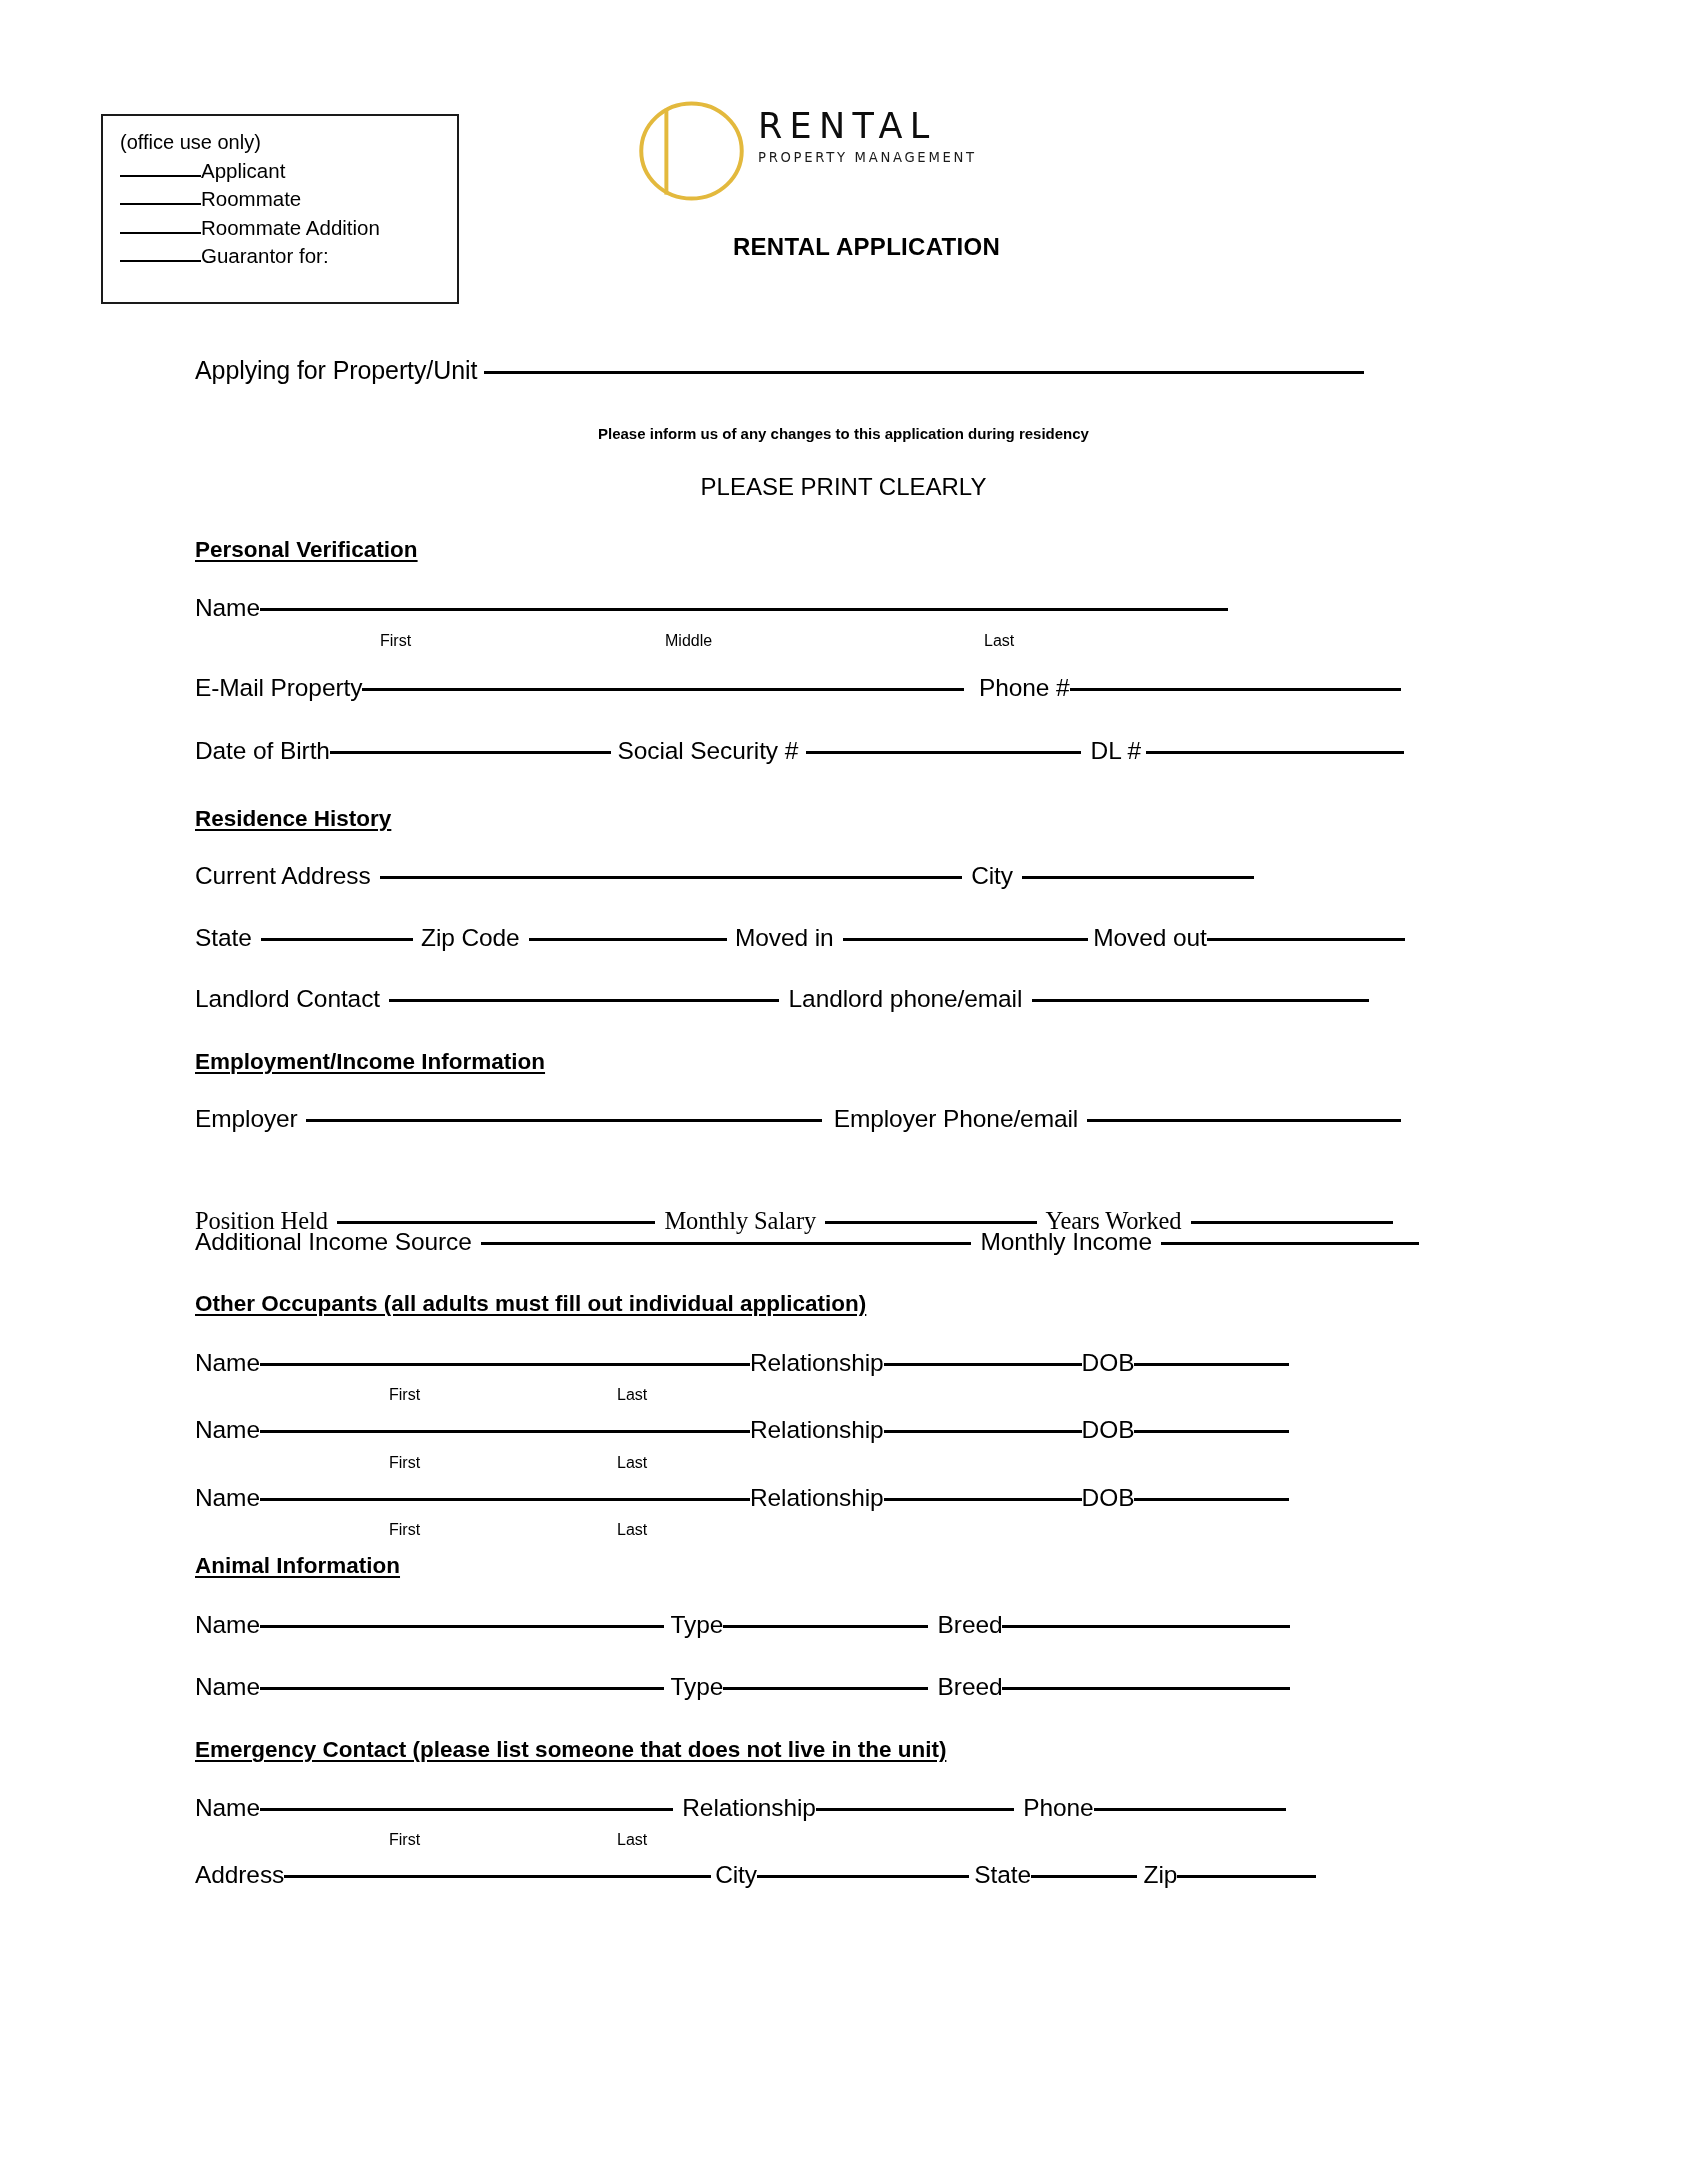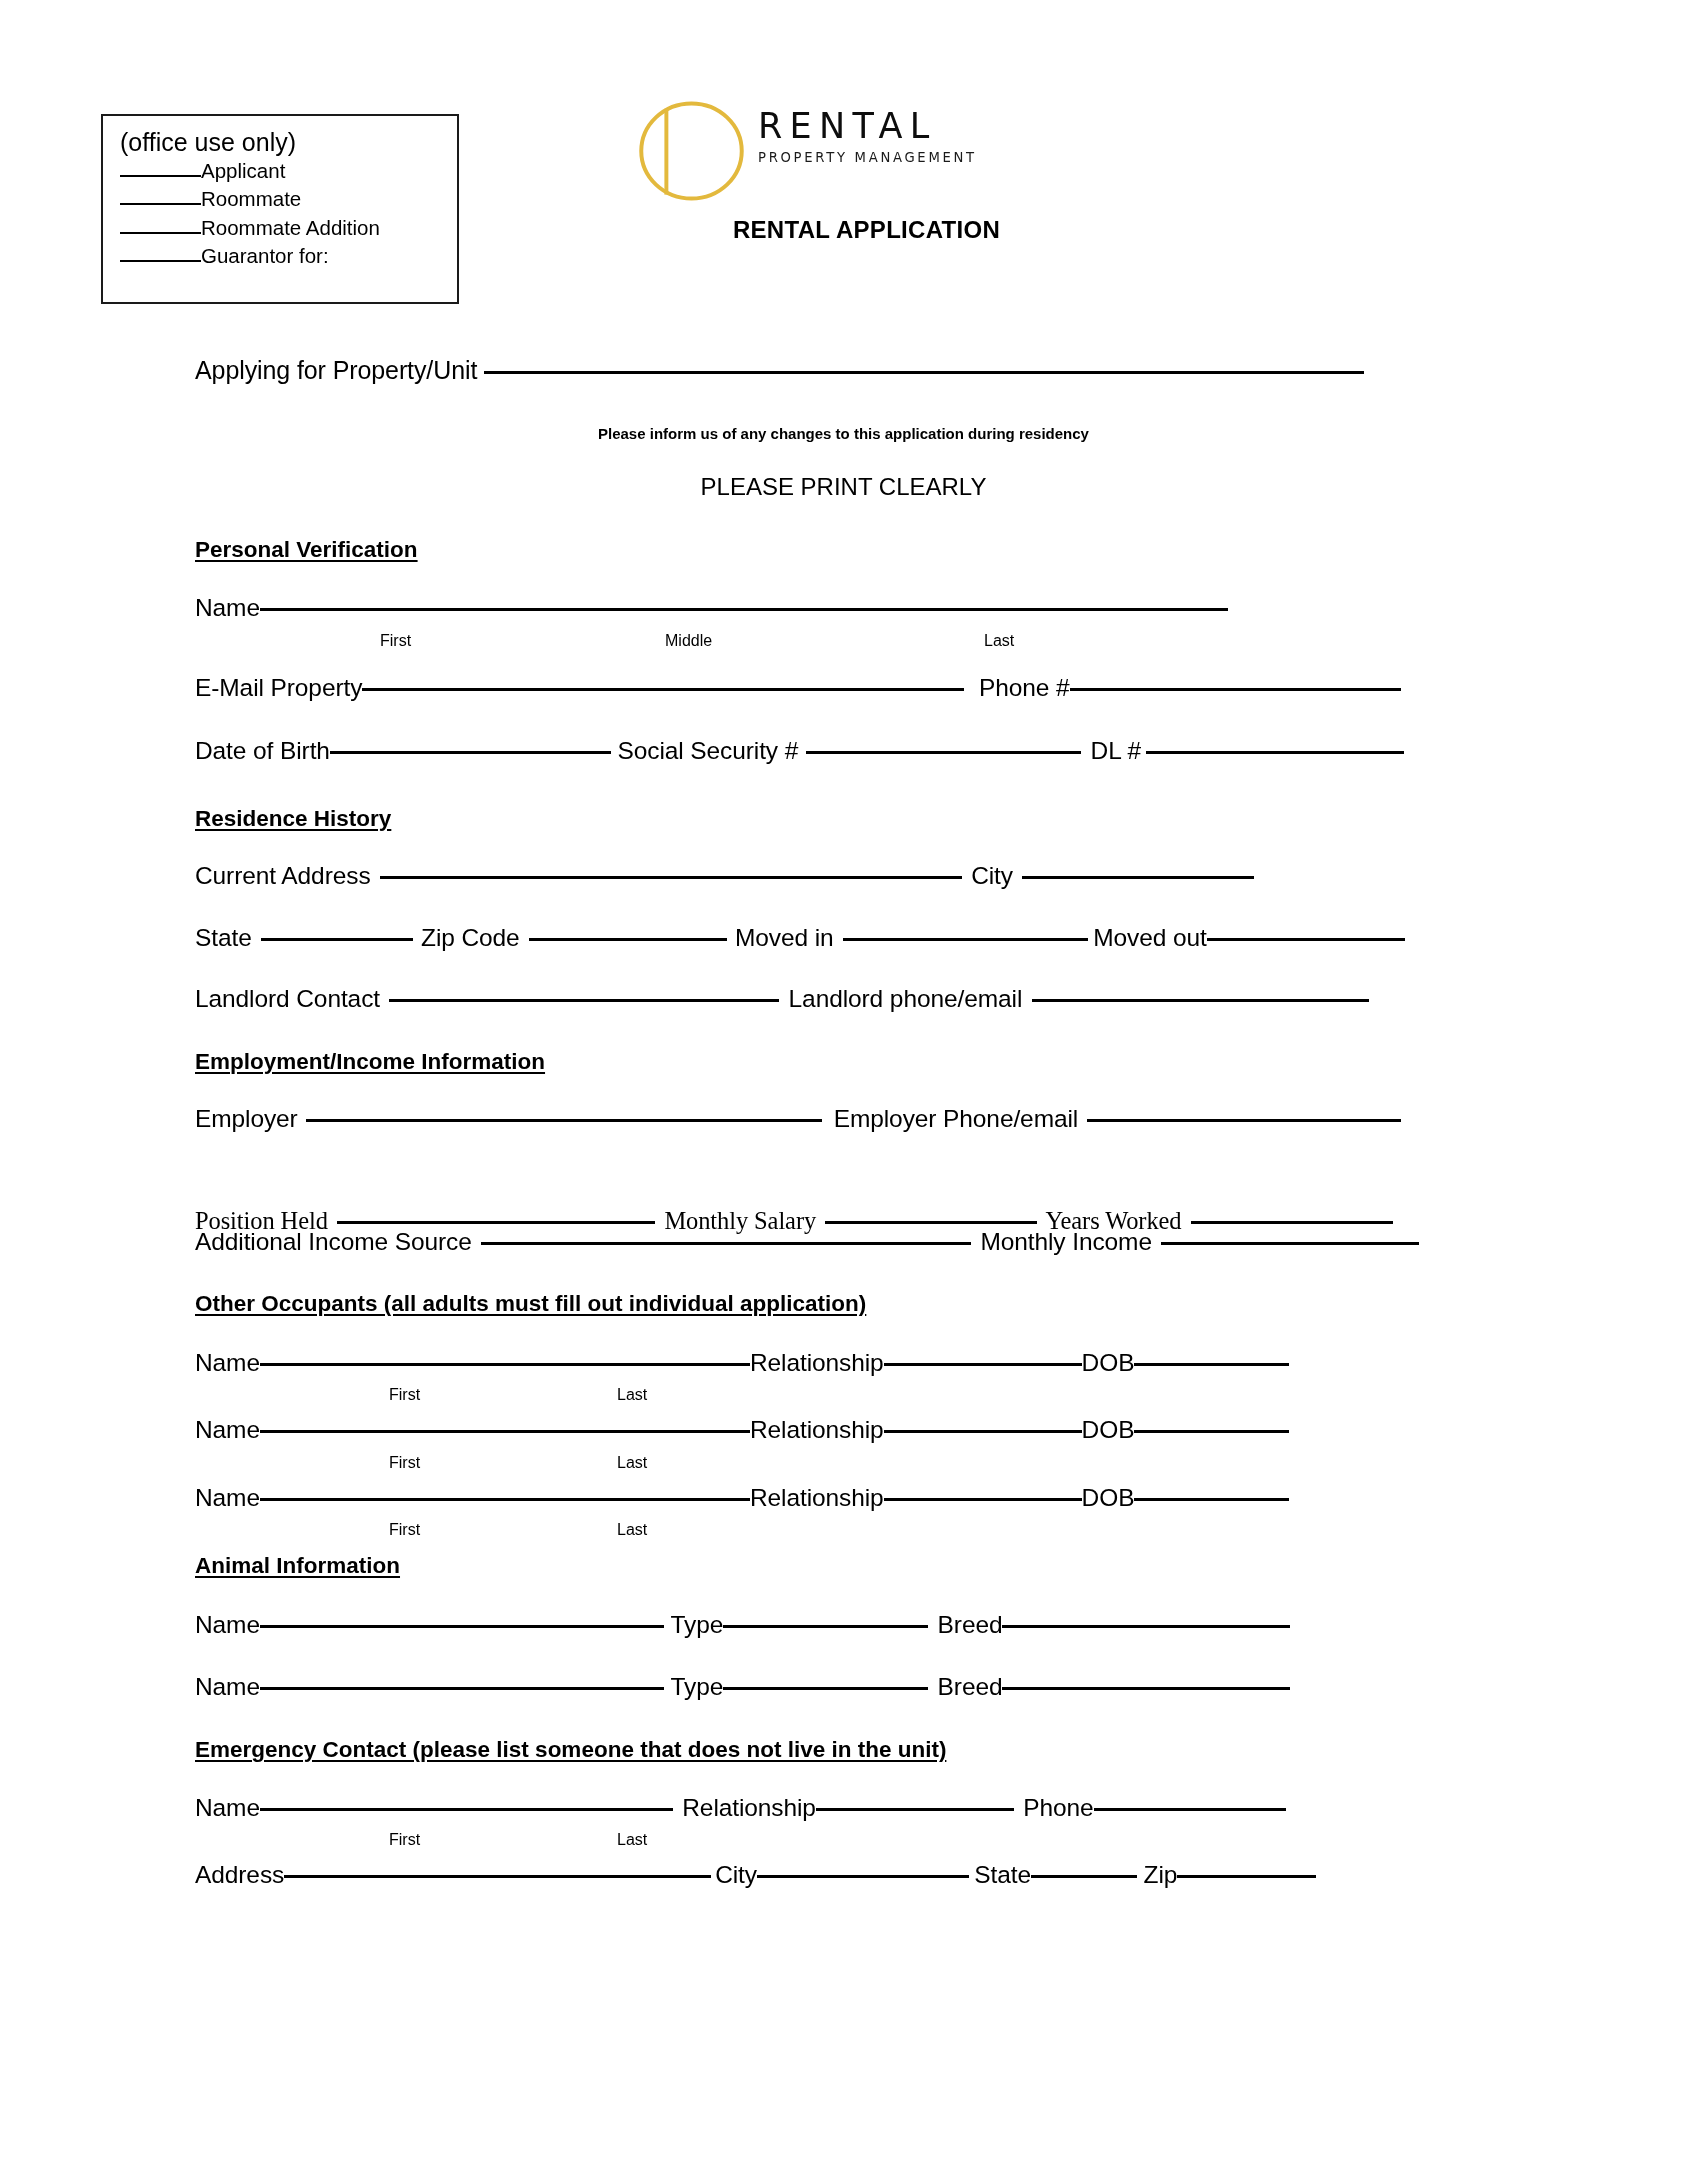--- a/index.html
+++ b/index.html
@@ -26,21 +26,21 @@
   .office-box {
     position: absolute;
     border: 2px solid #1a1a1a;
     background: #fff;
   }
   #office-left  { left: 101px; top: 114px; width: 358px; height: 190px; }
   #office-right { left: 1236px; top: 108px; width: 361px; height: 193px; }
 
   .ob-inner { padding: 12px 0 0 17px; }
   .ob-title {
-    font-size: 25px;
+    font-size: 20px;
     line-height: 29px;
     white-space: nowrap;
   }
   .ob-row {
     font-size: 20.5px;
     line-height: 28.4px;
     white-space: nowrap;
     display: block;
   }
   .ob-rule {
@@ -98,21 +98,21 @@
     font-size: 13.2px;
     letter-spacing: 2.7px;
     color: #1b1b1b;
     line-height: 18.5px;
     margin-top: 2.6px;
   }
 
   #doc-title {
     position: absolute;
     left: 0; right: 0;
-    top: 216px;
+    top: 233px;
     text-align: center;
     font-size: 24px;
     font-weight: bold;
     letter-spacing: 0.3px;
   }
   #doc-title .t {
     display: inline-block;
     margin-left: 46px;
   }
 

